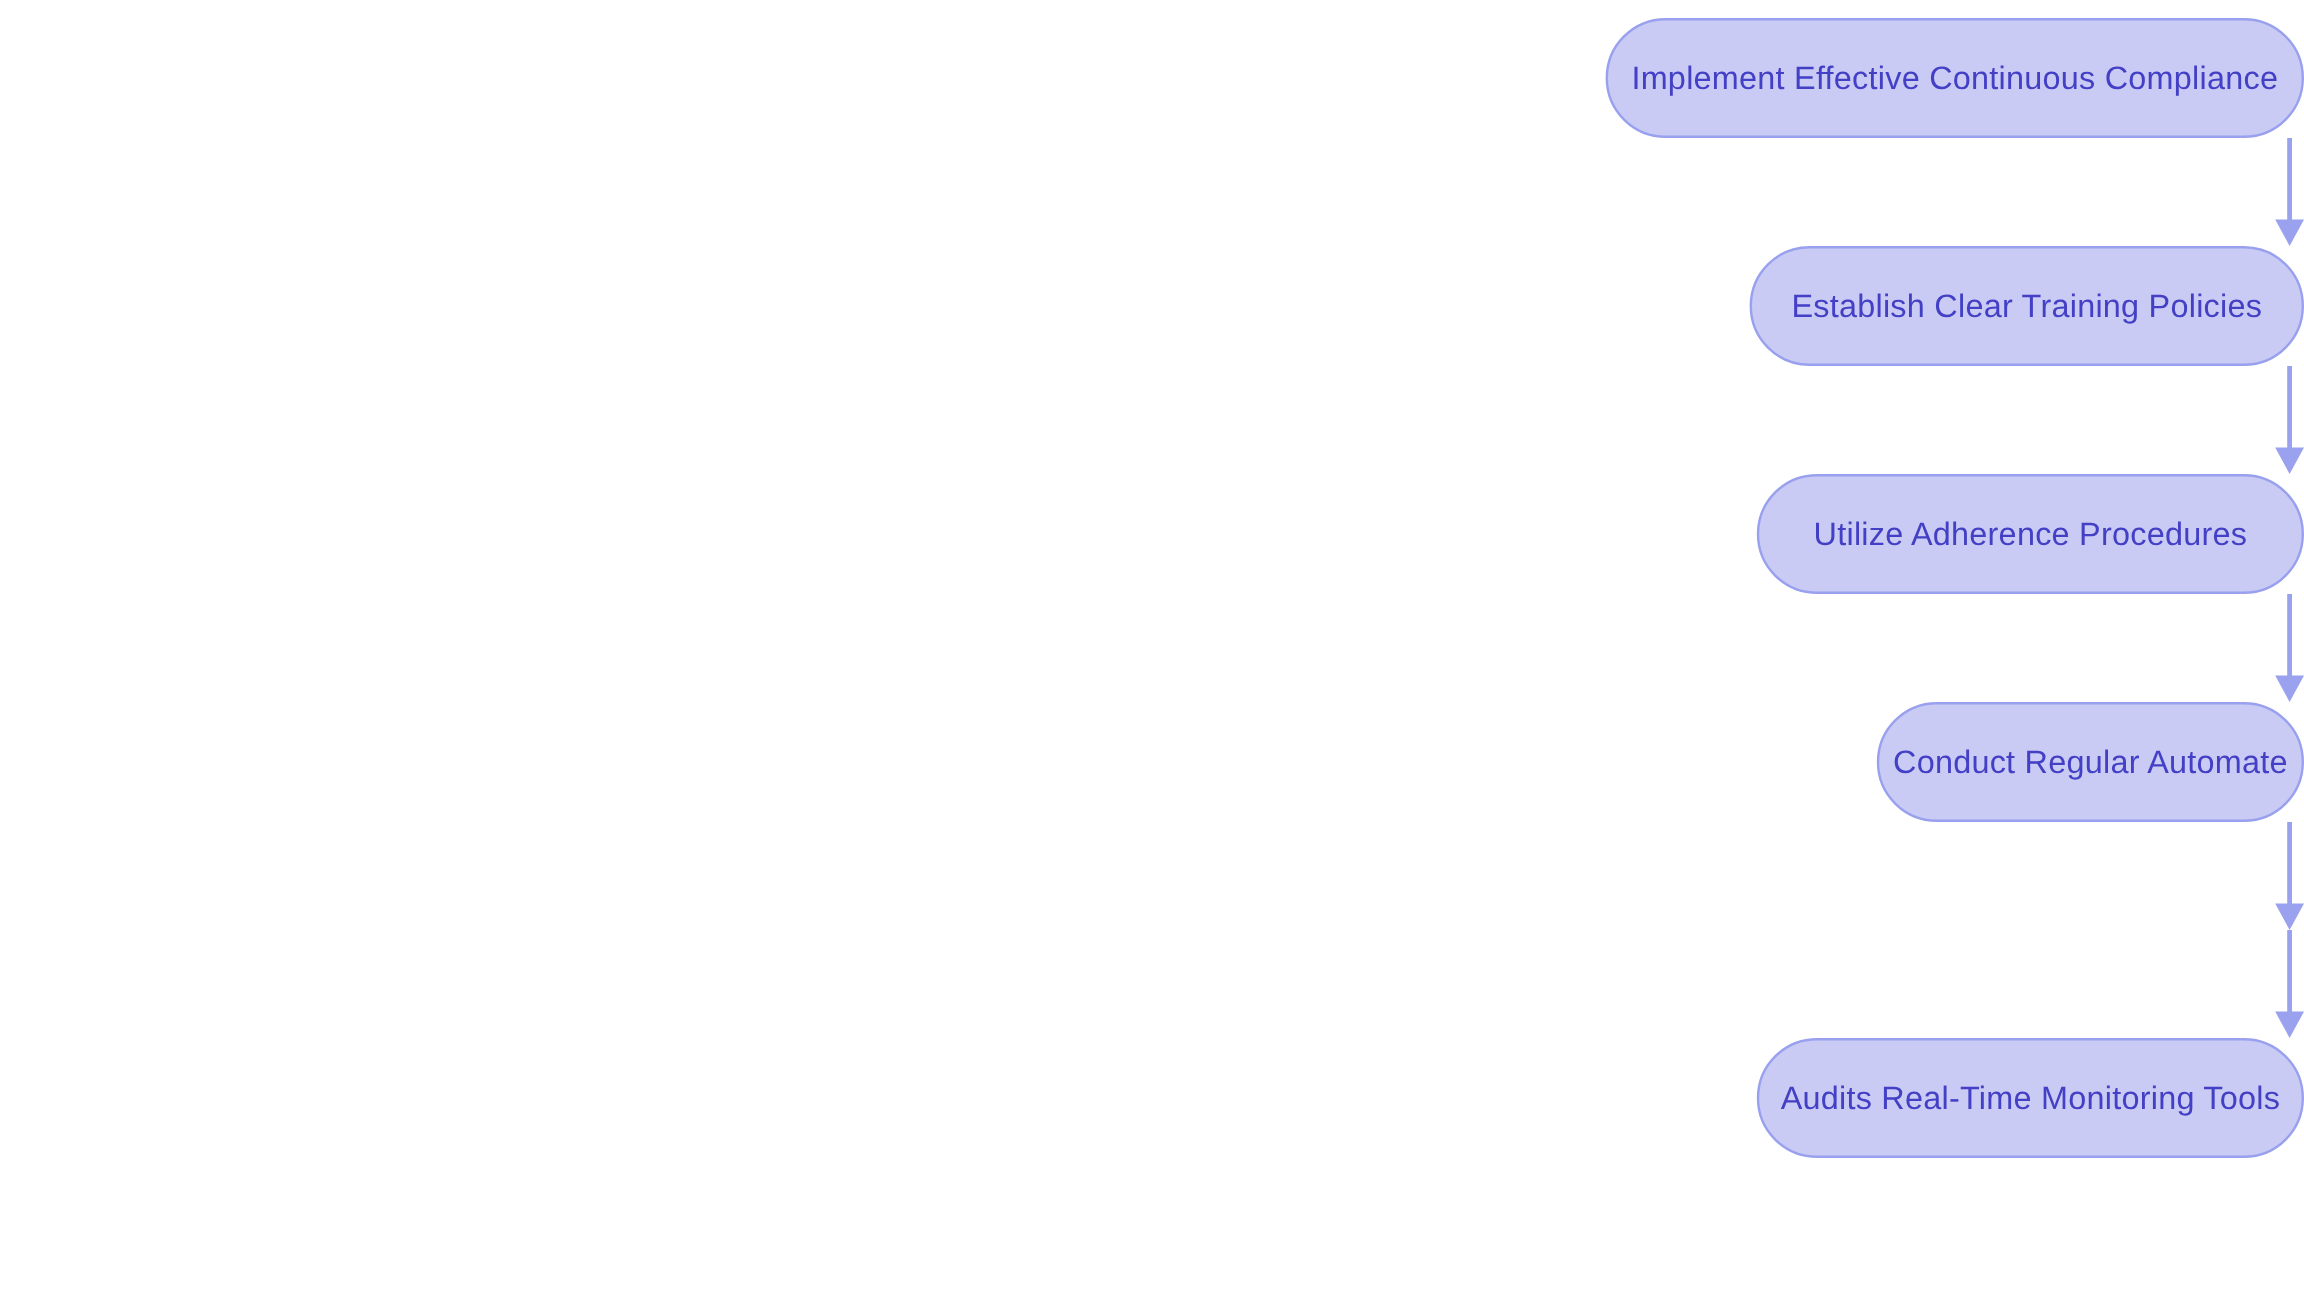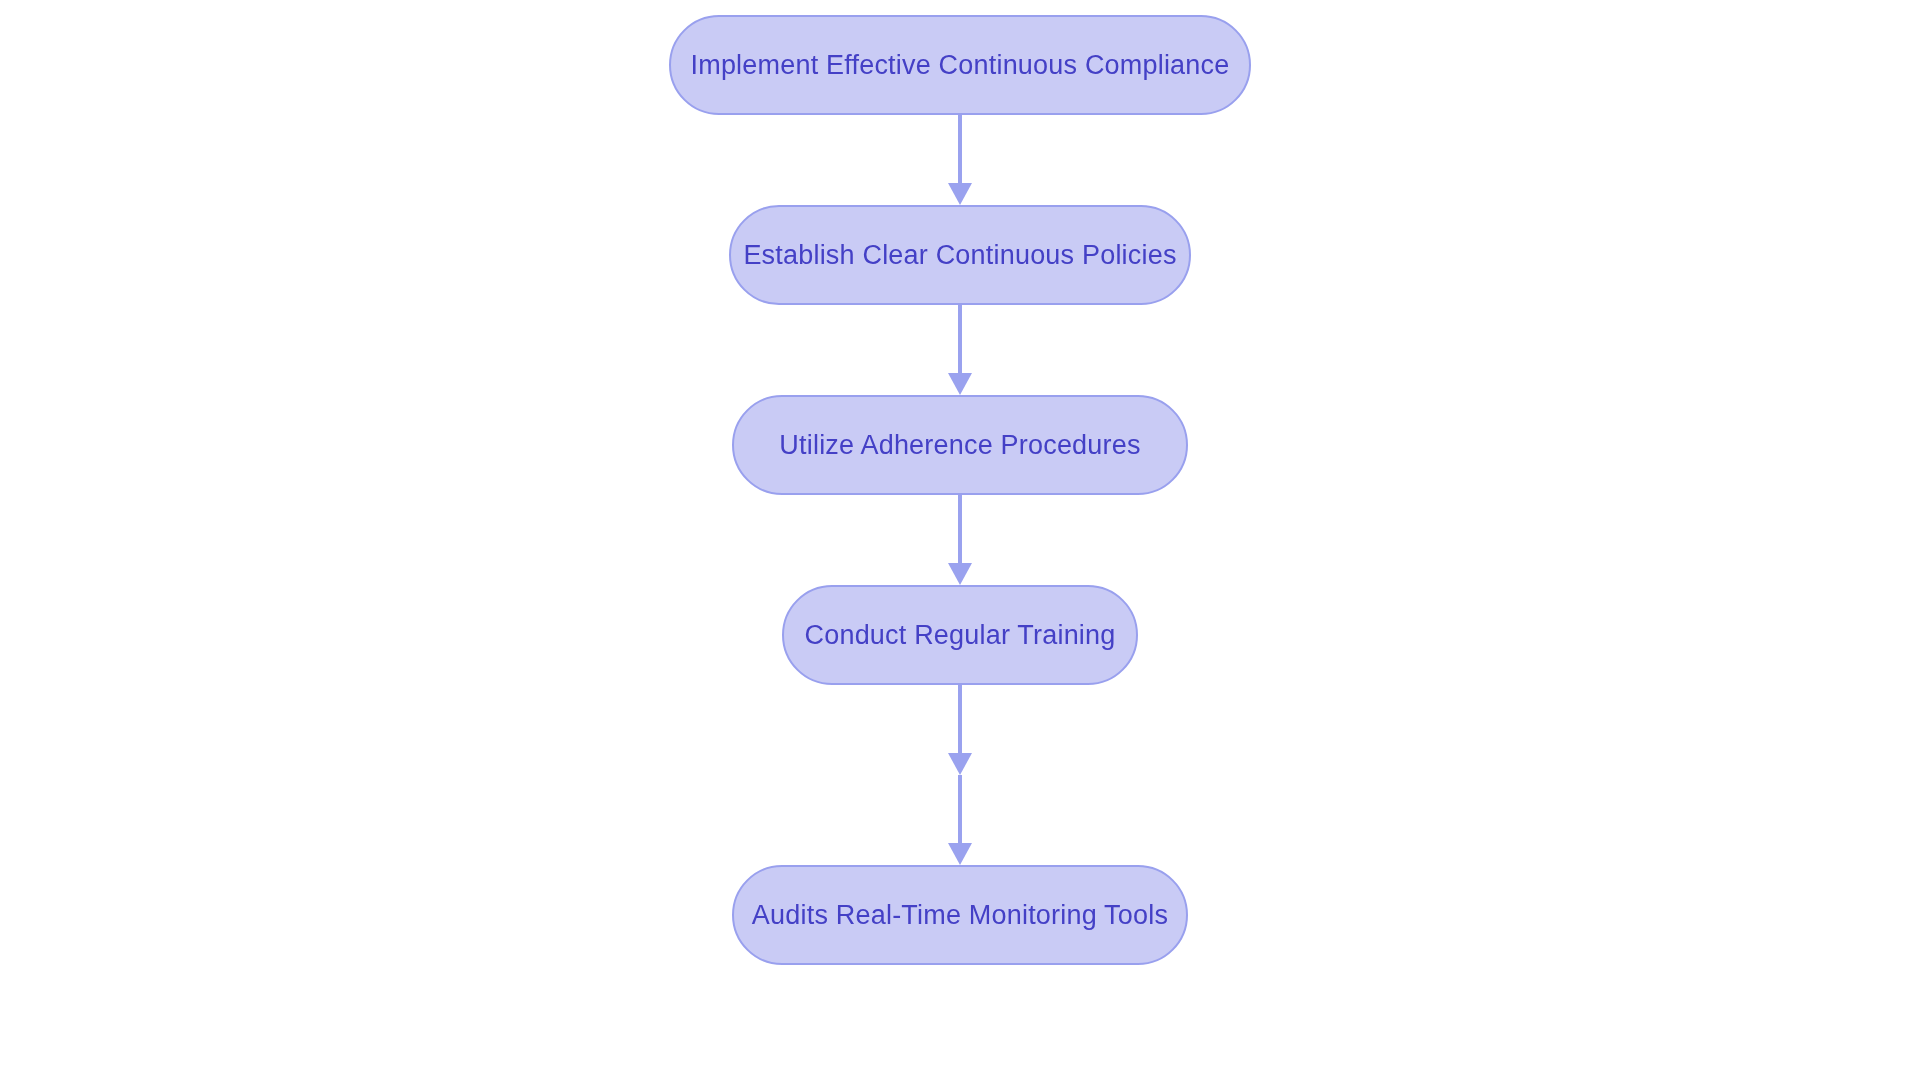--- a/index.html
+++ b/index.html
@@ -15,21 +15,21 @@
     height: 1083px;
     background: var(--background);
     font-family: "Liberation Sans", "DejaVu Sans", sans-serif;
     overflow: hidden;
   }
   .canvas {
     width: 1920px;
     height: 1083px;
     display: flex;
     flex-direction: column;
-    align-items: center;
+    align-items: flex-end;
     padding-top: 15px;
   }
   .node {
     height: 100px;
     flex: 0 0 100px;
     border-radius: 50px;
     background: var(--node-fill);
     border: 2px solid var(--node-border);
     display: flex;
     align-items: center;
@@ -69,39 +69,39 @@
   <div class="node" style="width:582px">
     <span>Implement Effective Continuous Compliance</span>
   </div>
 
   <div class="arrow">
     <div class="arrow-line"></div>
     <div class="arrow-head"></div>
   </div>
 
   <div class="node" style="width:462px">
-    <span>Establish Clear Continuous Policies</span>
+    <span>Establish Clear Training Policies</span>
   </div>
 
   <div class="arrow">
     <div class="arrow-line"></div>
     <div class="arrow-head"></div>
   </div>
 
   <div class="node" style="width:456px">
     <span>Utilize Adherence Procedures</span>
   </div>
 
   <div class="arrow">
     <div class="arrow-line"></div>
     <div class="arrow-head"></div>
   </div>
 
   <div class="node" style="width:356px">
-    <span>Conduct Regular Training</span>
+    <span>Conduct Regular Automate</span>
   </div>
 
   <div class="arrow">
     <div class="arrow-line"></div>
     <div class="arrow-head"></div>
   </div>
 
 
   <div class="arrow">
     <div class="arrow-line"></div>

